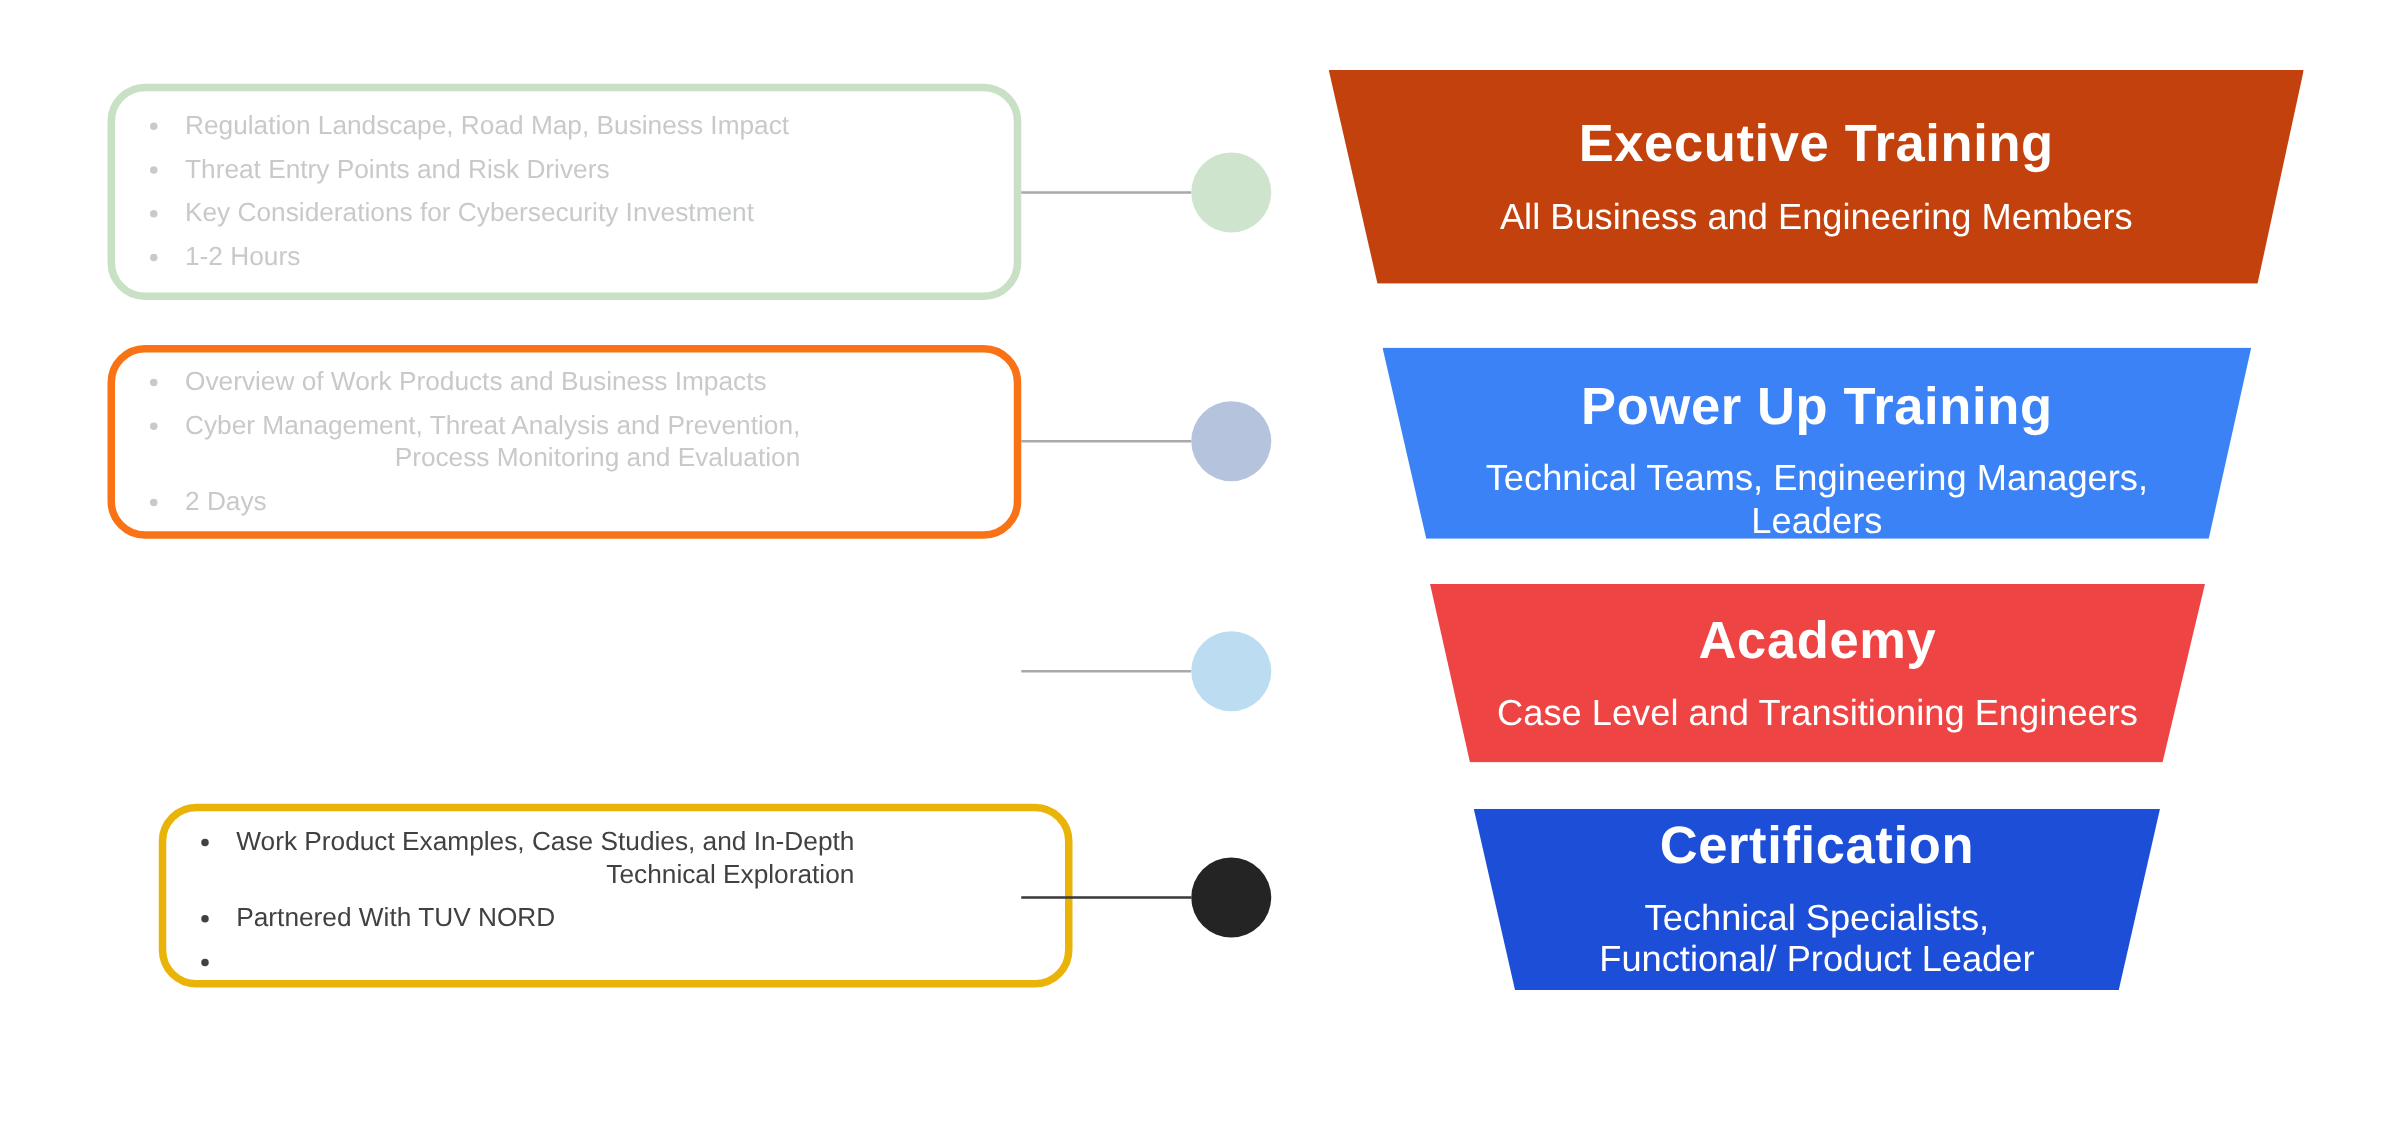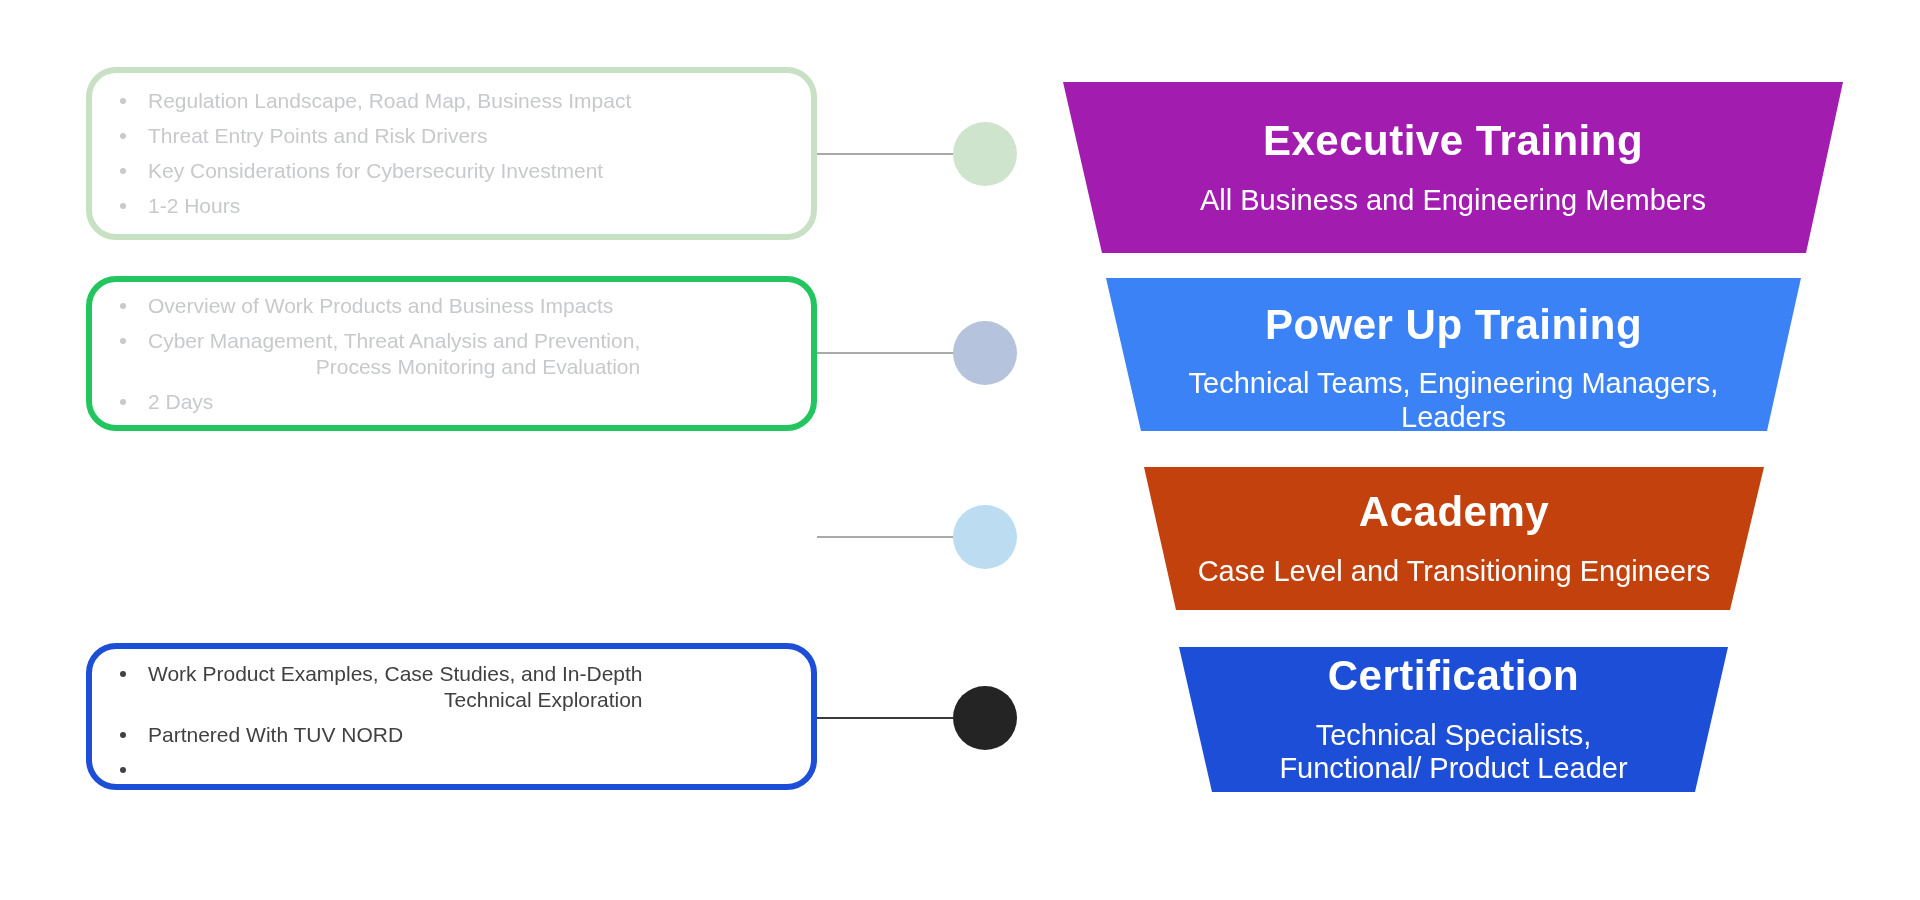--- a/index.html
+++ b/index.html
@@ -19,23 +19,23 @@
     width:731px;
     box-sizing:border-box;
     border-radius:30px;
     background:#ffffff;
     display:flex;
     flex-direction:column;
     justify-content:center;
     padding:6px 18px 6px 28px;
   }
   .dbox.r0{top:67px;height:173px;border:6px solid #c8e0c4;}
-  .dbox.r1{top:276px;height:155px;border:6px solid #22c55e;}
+  .dbox.r1{top:276px;height:155px;border:6px solid #f97316;}
   .dbox.r2{top:465px;height:145px;border:6px solid #aad4ee;}
-  .dbox.r3{top:643px;height:147px;border:6px solid #1d4ed8;}
+  .dbox.r3{top:643px;height:147px;border:6px solid #eab308;margin-left:41px;}
 
   ul.bullets{list-style:none;margin:0;padding:0;}
   ul.bullets li{
     display:flex;
     align-items:flex-start;
     margin-bottom:9px;
     font-size:21px;
     line-height:26px;
     color:#c7c9cb;
     text-align:right;
@@ -79,25 +79,25 @@
   
   .trap{
     position:absolute;
     display:flex;
     flex-direction:column;
     align-items:center;
     justify-content:center;
     text-align:center;
     color:#ffffff;
   }
-  .trap.r0{left:1063px;top:82px;width:780px;height:171px;background:#a21caf;
+  .trap.r0{left:1063px;top:56px;width:780px;height:171px;background:#c2410c;
     clip-path:polygon(0 0,780px 0,743px 171px,39px 171px);}
   .trap.r1{left:1106px;top:278px;width:695px;height:180px;background:#3b82f6;
     clip-path:polygon(0 0,695px 0,661px 153px,35px 153px);}
-  .trap.r2{left:1144px;top:467px;width:620px;height:143px;background:#c2410c;
+  .trap.r2{left:1144px;top:467px;width:620px;height:143px;background:#ef4444;
     clip-path:polygon(0 0,620px 0,586px 143px,32px 143px);}
   .trap.r3{left:1179px;top:647px;width:549px;height:145px;background:#1d4ed8;
     clip-path:polygon(0 0,549px 0,516px 145px,33px 145px);}
 
   .ttitle{
     font-size:42px;
     font-weight:700;
     line-height:1.08;
     letter-spacing:0.5px;
   }

